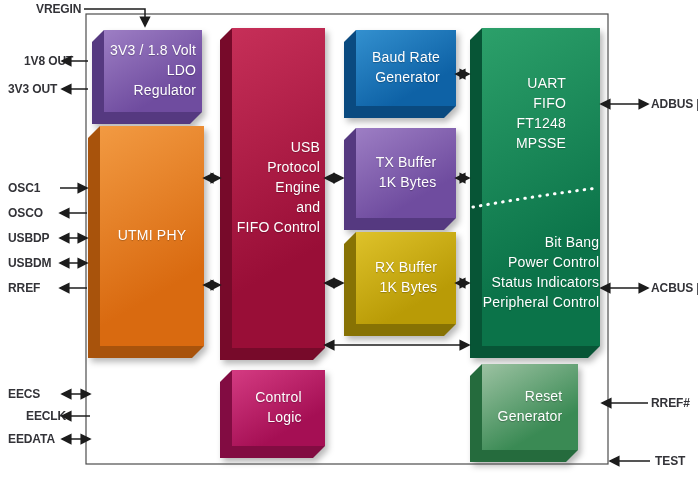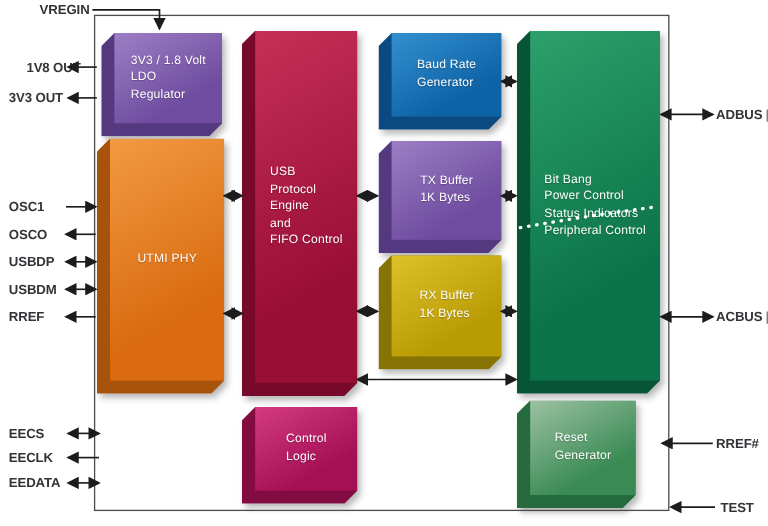--- a/index.html
+++ b/index.html
@@ -10,21 +10,21 @@
   .block { position:absolute; filter: drop-shadow(3px 4px 3px rgba(0,0,0,.28)); }
   .slab  { position:absolute; inset:0; background:var(--cs);
            clip-path: polygon(12px 0, 100% 0, 100% calc(100% - 12px), calc(100% - 12px) 100%, 0 100%, 0 12px); }
   .face  { position:absolute; left:12px; top:0; right:0; bottom:12px;
            background: linear-gradient(150deg, var(--c1) 0%, var(--c2) 72%);
            display:flex; align-items:center; justify-content:center; }
   .face-col { flex-direction:column; }
   .sec   { display:flex; align-items:center; justify-content:center; width:100%; }
   .sec-top { flex:0 0 54%; }
   .sec-bot { flex:1; }
-  .blabel { color:#ffffff; font-size:11px; line-height:1.42; text-align:left;
+  .blabel { color:#ffffff; font-size:14px; line-height:1.42; text-align:right;
             white-space:pre-line; text-shadow:0 1px 1px rgba(0,0,0,.25); letter-spacing:.2px; }
 
   
   .pin { position:absolute; font-size:12px; font-weight:bold; color:#333338;
          letter-spacing:-.1px; white-space:nowrap; z-index:2; }
 
   svg.overlay { position:absolute; left:0; top:0; z-index:3; pointer-events:none; }
 </style>
 </head>
 <body>
@@ -84,20 +84,26 @@
       <div class="face">
           <span class="blabel">RX Buffer
 1K Bytes</span>
         </div>
     </div>
   </div>
 
   <div class="block" style="left:470px;top:28px;width:130px;height:330px;--c1:#2ca06a;--c2:#0b7349;--cs:#075536;">
     <div class="slab">
       <div class="face face-col">
+        <div class="sec sec-top">
+            <span class="blabel">UART
+FIFO
+FT1248
+MPSSE</span>
+          </div>
         <div class="sec sec-bot">
             <span class="blabel">Bit Bang
 Power Control
 Status Indicators
 Peripheral Control</span>
           </div>
       </div>
     </div>
   </div>
 
@@ -122,21 +128,21 @@
 
   <div class="pin" style="left:36px;top:2px;">VREGIN</div>
   <div class="pin" style="left:24px;top:54px;">1V8 OUT</div>
   <div class="pin" style="left:8px;top:82px;">3V3 OUT</div>
   <div class="pin" style="left:8px;top:181px;">OSC1</div>
   <div class="pin" style="left:8px;top:206px;">OSCO</div>
   <div class="pin" style="left:8px;top:231px;">USBDP</div>
   <div class="pin" style="left:8px;top:256px;">USBDM</div>
   <div class="pin" style="left:8px;top:281px;text-align:right;">RREF</div>
   <div class="pin" style="left:8px;top:387px;">EECS</div>
-  <div class="pin" style="left:8px;top:409px;">EECLK</div>
+  <div class="pin" style="left:26px;top:409px;">EECLK</div>
   <div class="pin" style="left:8px;top:432px;">EEDATA</div>
 
   <div class="pin" style="left:651px;top:97px;">ADBUS [7:0]</div>
   <div class="pin" style="left:651px;top:281px;">ACBUS [9:0]</div>
   <div class="pin" style="left:651px;top:396px;">RREF#</div>
   <div class="pin" style="left:655px;top:454px;">TEST</div>
 
   <svg class="overlay" width="698" height="478" viewBox="0 0 698 478">
     <defs>
       <marker id="ah" viewBox="0 0 10 10" refX="8.5" refY="5" markerWidth="7.5" markerHeight="7.5" orient="auto-start-reverse">

